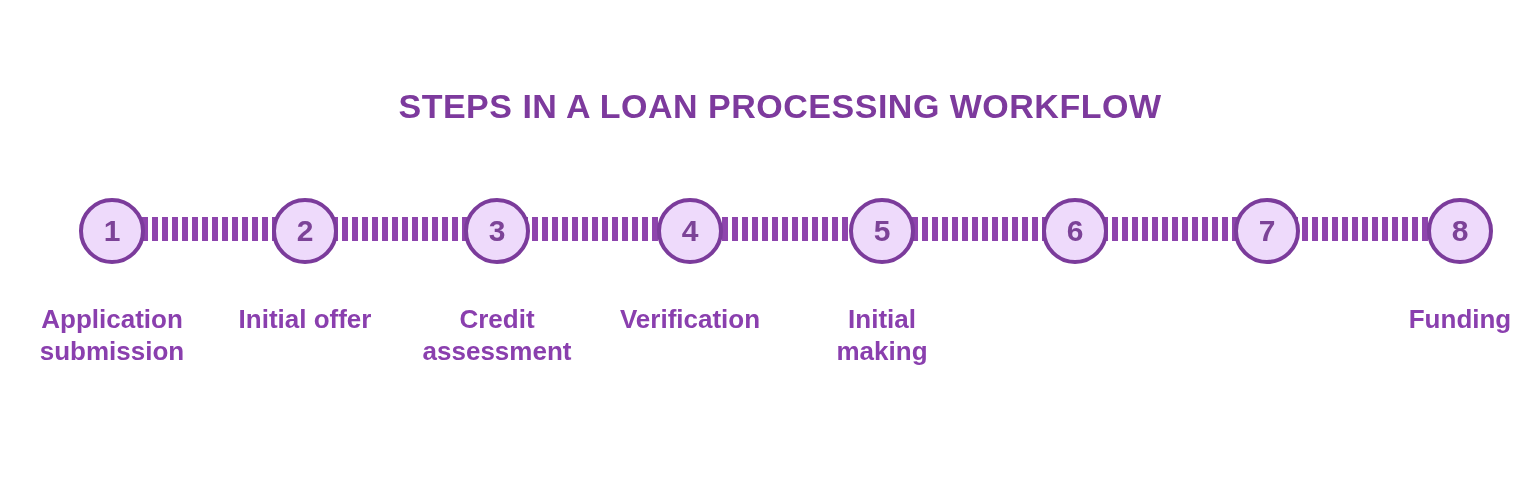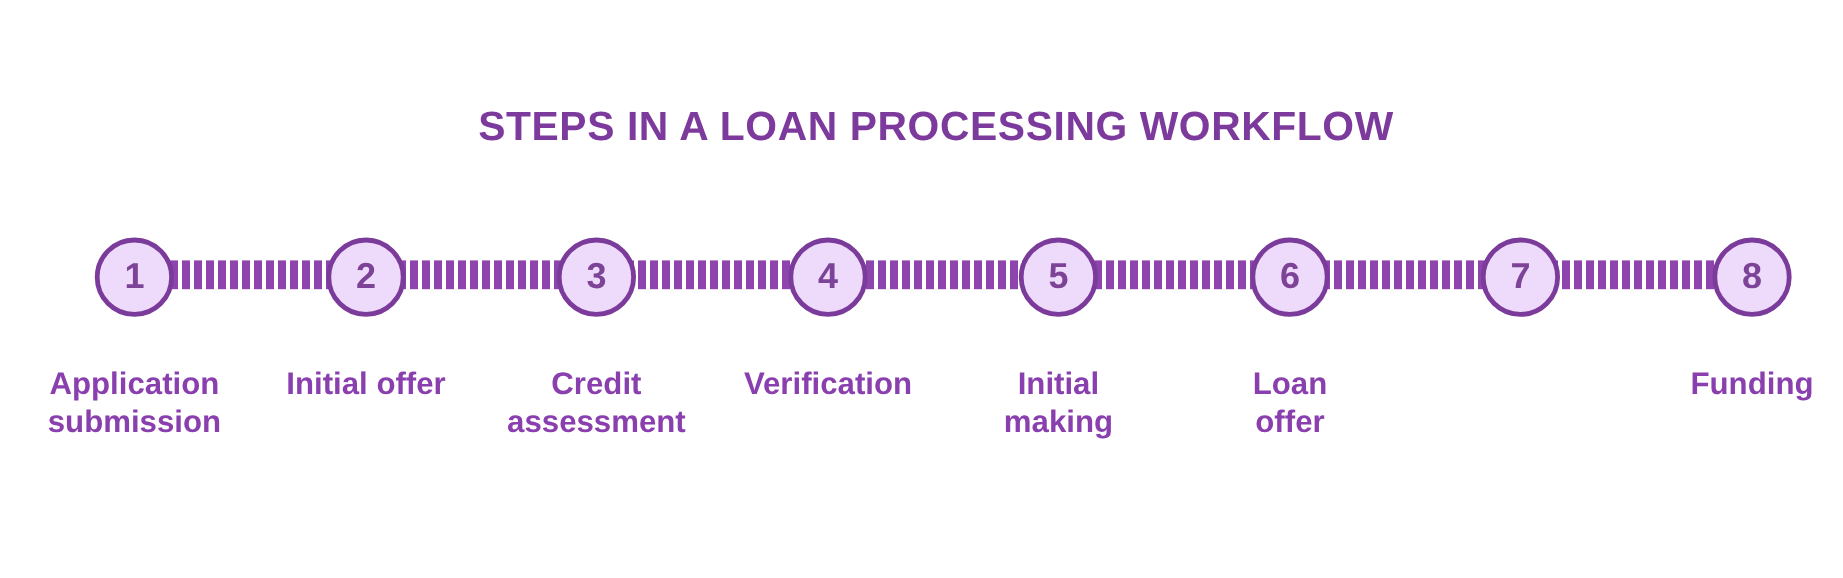--- a/index.html
+++ b/index.html
@@ -130,22 +130,20 @@
       <span class="num">5</span>
     </div>
     <div class="label">Initial
 making</div>
   </div>
 
   <div class="step s5">
     <div class="circle">
       <span class="num">6</span>
     </div>
-    <div class="label">Loan
-offer</div>
   </div>
 
   <div class="step s6">
     <div class="circle">
       <span class="num">7</span>
     </div>
   </div>
 
   <div class="step s7">
     <div class="circle">

